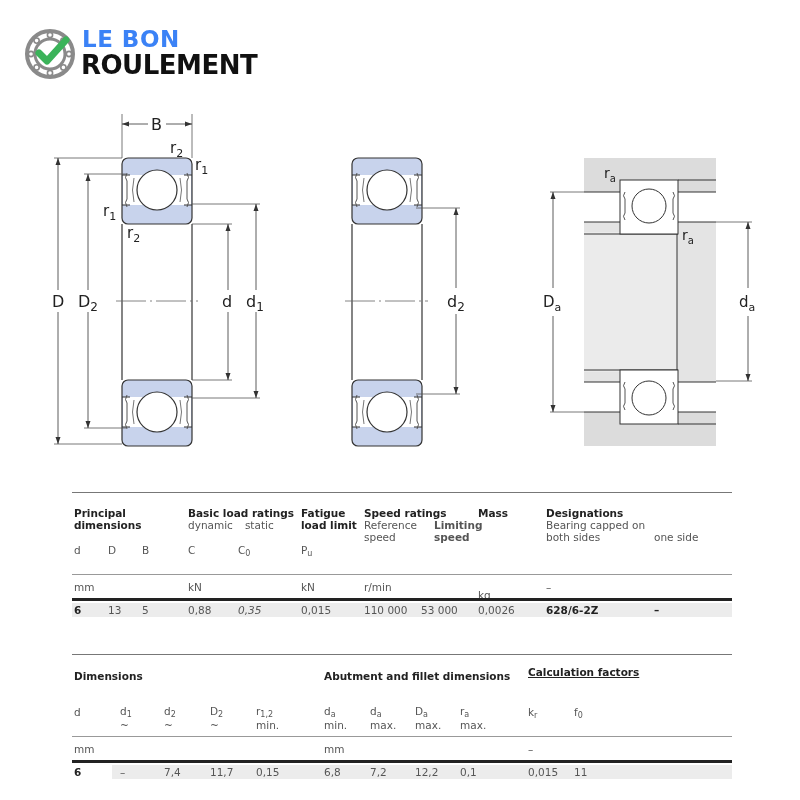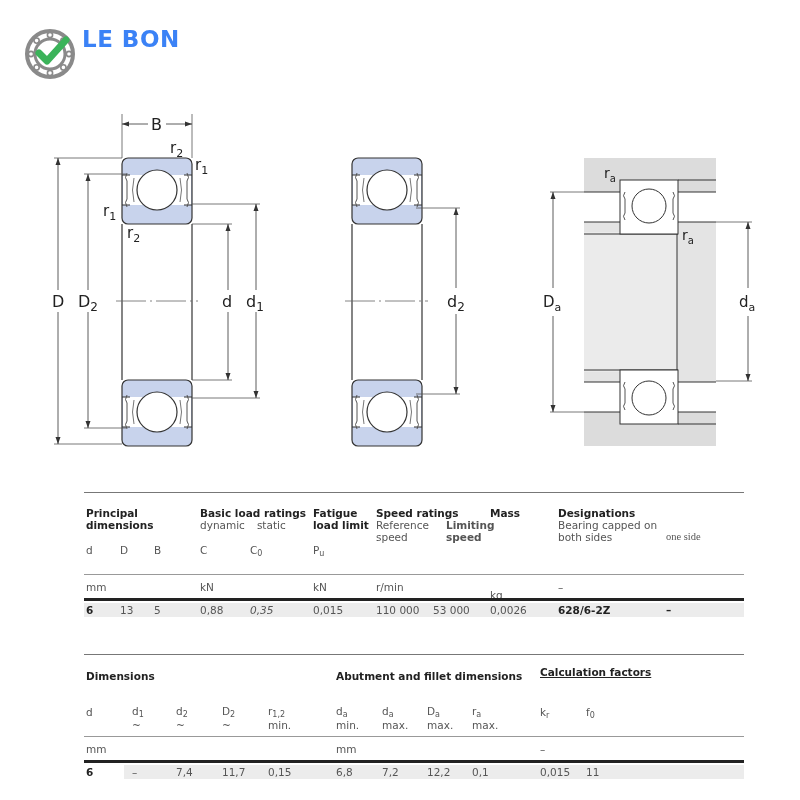--- a/index.html
+++ b/index.html
@@ -5,21 +5,21 @@
   html, body { margin: 0; padding: 0; background: #ffffff; }
   body { width: 800px; height: 800px; position: relative; overflow: hidden; font-family: "DejaVu Sans", sans-serif; color: #333; }
   .logo { position: absolute; left: 24px; top: 26px; width: 270px; height: 58px; }
   .logo-icon { position: absolute; left: 0; top: 2px; width: 52px; height: 52px; }
   .logo-line1 { position: absolute; left: 58px; top: 0px; font-family: "DejaVu Sans", sans-serif; font-weight: bold; font-size: 23px; color: #3b82f6; letter-spacing: 0.5px; }
   .logo-line2 { position: absolute; left: 57px; top: 24px; font-family: "DejaVu Sans", sans-serif; font-weight: bold; font-size: 26px; color: #111; letter-spacing: -0.5px; }
 
   .drawings { position: absolute; left: 0; top: 100px; width: 800px; height: 360px; }
   svg text { font-family: "DejaVu Sans", sans-serif; fill: #222; }
 
-  .tbl { position: absolute; left: 72px; width: 660px; font-size: 10.5px; color: #555; margin-left: 12px; }
+  .tbl { position: absolute; left: 72px; width: 660px; font-size: 10.5px; color: #555; }
   .tbl .abs { position: absolute; white-space: nowrap; }
   .hb { font-weight: bold; color: #222; }
   .rule-top { position: absolute; left: 0; width: 660px; height: 1px; background: #777; }
   .rule-mid { position: absolute; left: 0; width: 660px; height: 1px; background: #999; }
   .rule-thick { position: absolute; left: 0; width: 660px; height: 3px; background: #222; }
   .row-bg { position: absolute; left: 0; width: 660px; height: 14px; background: #ececec; }
   sub { font-size: 8px; vertical-align: -2px; }
   .bold { font-weight: bold; color: #222; }
 </style>
 </head>
@@ -35,20 +35,21 @@
         <circle cx="45" cy="26" r="2.6"></circle>
       <circle cx="39.4" cy="39.4" r="2.6"></circle>
         <circle cx="26" cy="45" r="2.6"></circle>
         <circle cx="12.6" cy="39.4" r="2.6"></circle>
       <circle cx="7" cy="26" r="2.6"></circle>
         <circle cx="12.6" cy="12.6" r="2.6"></circle>
     </g>
     <path d="M15 25 L23 33 L42 12" fill="none" stroke="#3bb35a" stroke-width="7" stroke-linecap="round" stroke-linejoin="round"></path>
   </svg>
   <div class="logo-line1">LE BON</div>
+  <div class="logo-line2">ROULEMENT</div>
 </div>
 
 <svg class="drawings" viewBox="0 100 800 360" width="800" height="360">
   <defs>
     <g id="ballsec">
 
       <rect x="0" y="0" width="70" height="66" rx="6" fill="#c8d3ec" stroke="#333" stroke-width="1.2"></rect>
       <rect x="1" y="17" width="68" height="30" fill="#fff" stroke="none"></rect>
       <line x1="0" y1="17" x2="8" y2="17" stroke="#333" stroke-width="1"></line>
       <line x1="62" y1="17" x2="70" y2="17" stroke="#333" stroke-width="1"></line>
@@ -198,21 +199,21 @@
   <div class="abs" style="left:362px;top:27px;line-height:12px;font-weight:bold;">
     <div>Limiting</div>
       <div>speed</div>
   </div>
   <div class="abs hb" style="left:406px;top:15px;">Mass</div>
   <div class="abs hb" style="left:474px;top:15px;">Designations</div>
   <div class="abs" style="left:474px;top:27px;line-height:12px;">
     <div>Bearing capped on</div>
       <div>both sides</div>
   </div>
-  <div class="abs" style="left:582px;top:39px;font-family:Liberation Serif, serif;">one side</div>
+  <div class="abs" style="left:582px;top:39px;">one side</div>
 
   <div class="abs" style="left:2px;top:52px;">d</div>
   <div class="abs" style="left:36px;top:52px;">D</div>
   <div class="abs" style="left:70px;top:52px;">B</div>
   <div class="abs" style="left:116px;top:52px;">C</div>
   <div class="abs" style="left:166px;top:52px;"><span>C</span><sub>0</sub></div>
   <div class="abs" style="left:229px;top:52px;"><span>P</span><sub>u</sub></div>
 
   <div class="rule-mid" style="top:82px;"></div>
   <div class="abs" style="left:2px;top:89px;">mm</div>

